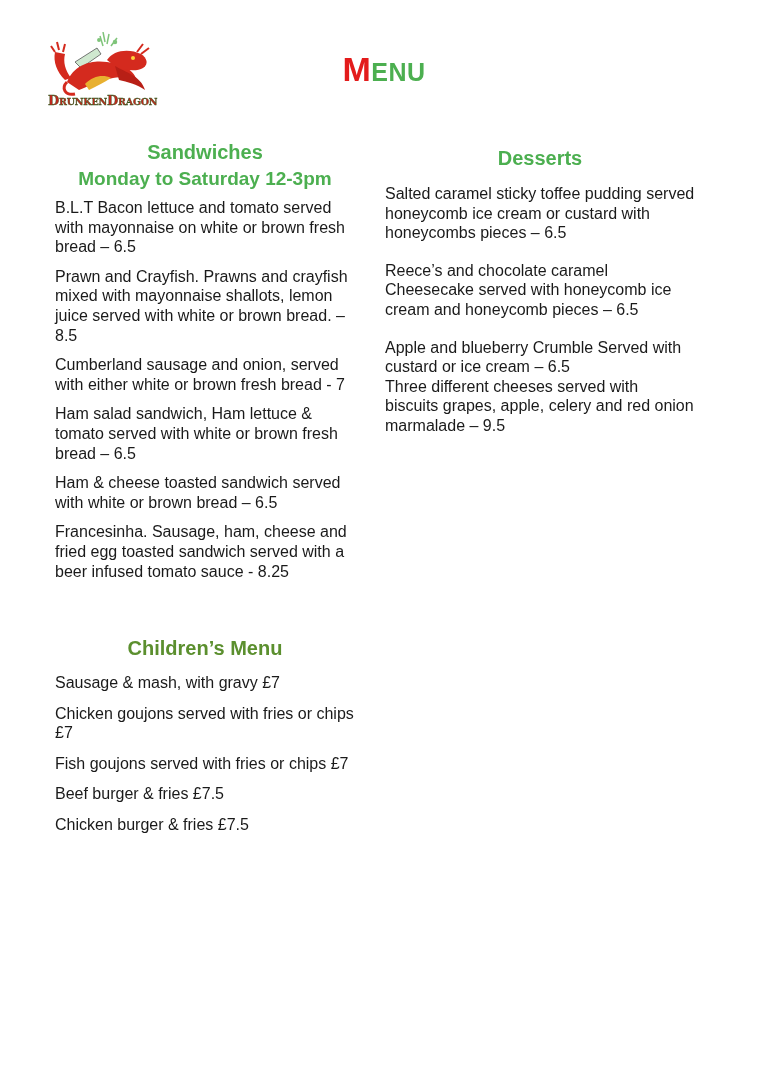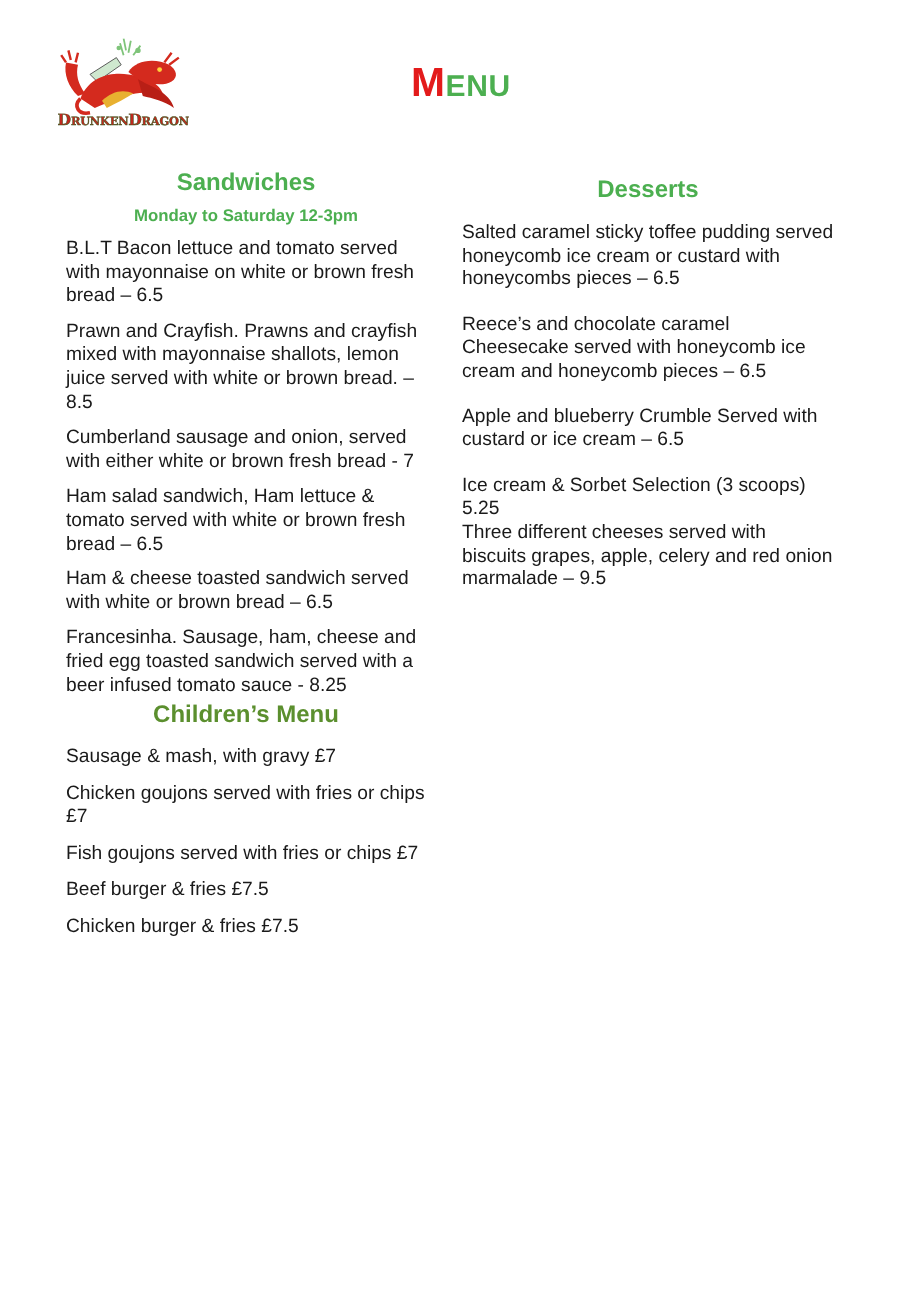--- a/index.html
+++ b/index.html
@@ -73,21 +73,21 @@
       color: #4caf50;
       margin: 0;
       line-height: 24px;
     }
     .section-heading.dark {
       color: #5b8f2e;
     }
     .subheading {
       text-align: center;
       font-weight: bold;
-      font-size: 14px;
+      font-size: 19px;
       color: #4caf50;
       margin-top: 6px;
       line-height: 18px;
     }
     .item {
       font-size: 16px;
       line-height: 19.6px;
       margin: 0;
     }
     .item .bold { font-weight: bold; }
@@ -144,25 +144,24 @@
     <p class="item" style="margin-top:10px;">Ham salad sandwich, Ham lettuce &amp; tomato served with white or brown fresh bread – 6.5</p>
     <p class="item" style="margin-top:10px;">Ham &amp; cheese toasted sandwich served with white or brown bread – 6.5</p>
     <p class="item" style="margin-top:10px;">Francesinha. Sausage, ham, cheese and fried egg toasted sandwich served with a beer infused tomato sauce - 8.25</p>
   </div>
 
   <div class="col-right" style="top:146px;">
     <h2 class="section-heading">Desserts</h2>
     <p class="item" style="margin-top:14px;">Salted caramel sticky toffee pudding served honeycomb ice cream or custard with honeycombs pieces – 6.5</p>
     <p class="item" style="margin-top:18px;">Reece’s and chocolate caramel Cheesecake served with honeycomb ice cream and honeycomb pieces – 6.5</p>
     <p class="item" style="margin-top:18px;">Apple and blueberry Crumble Served with custard or ice cream – 6.5</p>
-    <p class="item" style="margin-top:18px;">Ice cream &amp; Sorbet Selection (3 scoops) 5.25</p>
     <p class="item">Three different cheeses served with biscuits grapes, apple, celery and red onion marmalade – 9.5</p>
   </div>
 
-  <div class="col-left" style="top:584px;">
+  <div class="col-left" style="top:636px;">
     <h2 class="section-heading dark">Children’s Menu</h2>
     <p class="item" style="margin-top:13px;">Sausage &amp; mash, with gravy £7</p>
     <p class="item" style="margin-top:11px;">Chicken goujons served with fries or chips £7</p>
     <p class="item" style="margin-top:11px;">Fish goujons served with fries or chips £7</p>
     <p class="item" style="margin-top:11px;">Beef burger &amp; fries £7.5</p>
     <p class="item" style="margin-top:11px;">Chicken burger &amp; fries £7.5</p>
   </div>
 
 </div>
 

